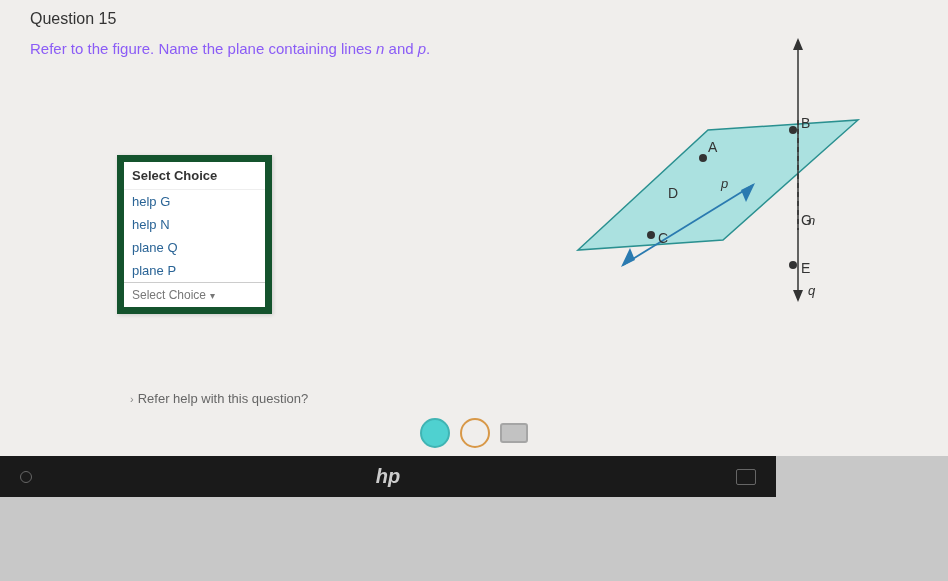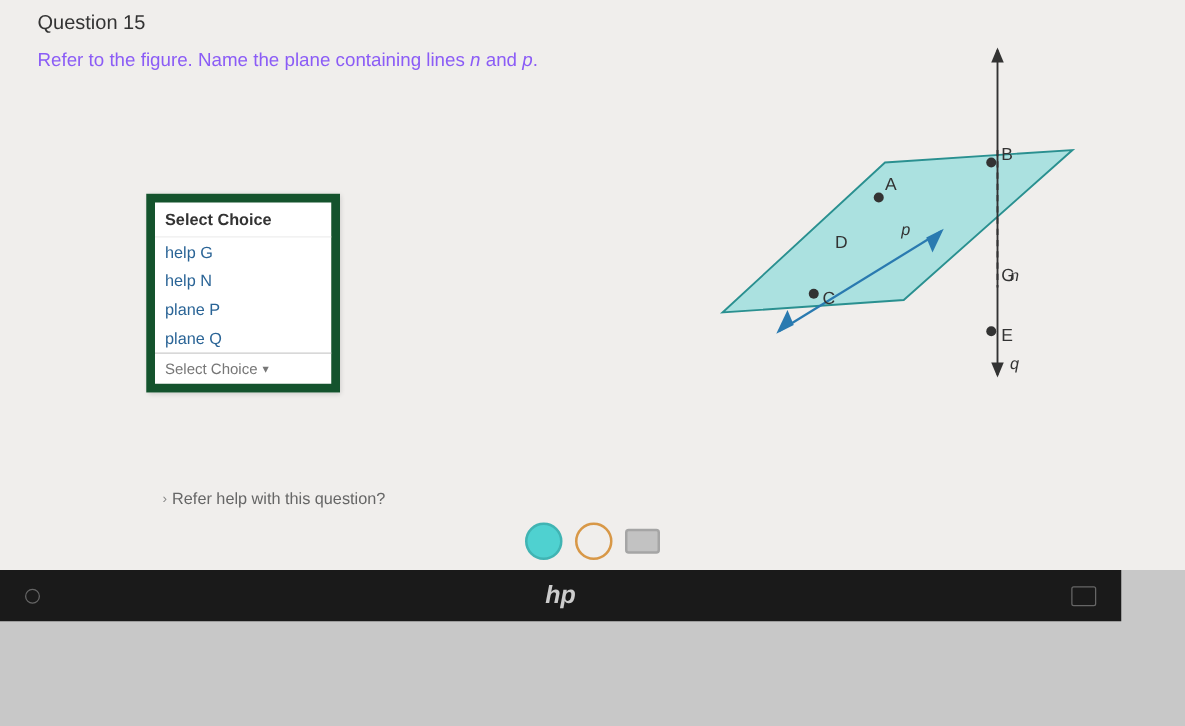--- a/index.html
+++ b/index.html
@@ -13,21 +13,21 @@
       flex-direction: column;
     }
     .screen {
       width: 948px;
       height: 456px;
       background: #f0eeec;
       position: relative;
       overflow: hidden;
     }
     .taskbar {
-      width: 897px;
+      width: 776px;
       height: 41px;
       background: #1a1a1a;
       display: flex;
       align-items: center;
       justify-content: center;
       position: relative;
     }
     .hp-logo {
       color: #ccc;
       font-size: 18px;
@@ -173,22 +173,22 @@
       <em style="font-style:italic;">n</em>
       <span>and</span>
       <em style="font-style:italic;">p</em><span>.</span>
     </div>
   </div>
 
   <div class="dropdown-container">
     <div class="dropdown-header">Select Choice</div>
     <div class="dropdown-option">help G</div>
     <div class="dropdown-option">help N</div>
+    <div class="dropdown-option">plane Q</div>
     <div class="dropdown-option">plane P</div>
-    <div class="dropdown-option">plane Q</div>
     <div class="dropdown-footer">Select Choice</div>
   </div>
 
   <div class="diagram-container">
     <svg width="380" height="320" viewBox="0 0 380 320">
 
       <polygon points="70,220 200,100 350,90 215,210" fill="#7dd8d8" fill-opacity="0.6" stroke="#2a9090" stroke-width="1.5"></polygon>
 
       <line x1="290" y1="10" x2="290" y2="270" stroke="#333" stroke-width="1.5" stroke-dasharray="0"></line>
 

